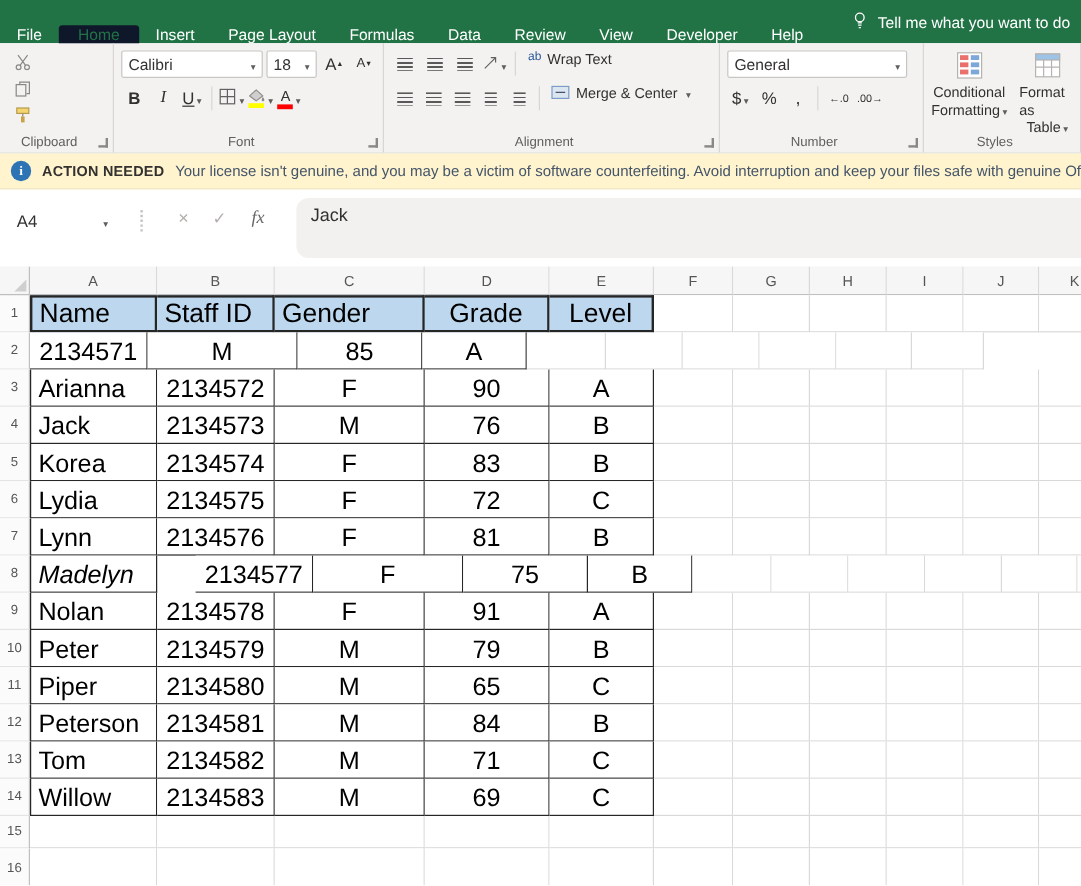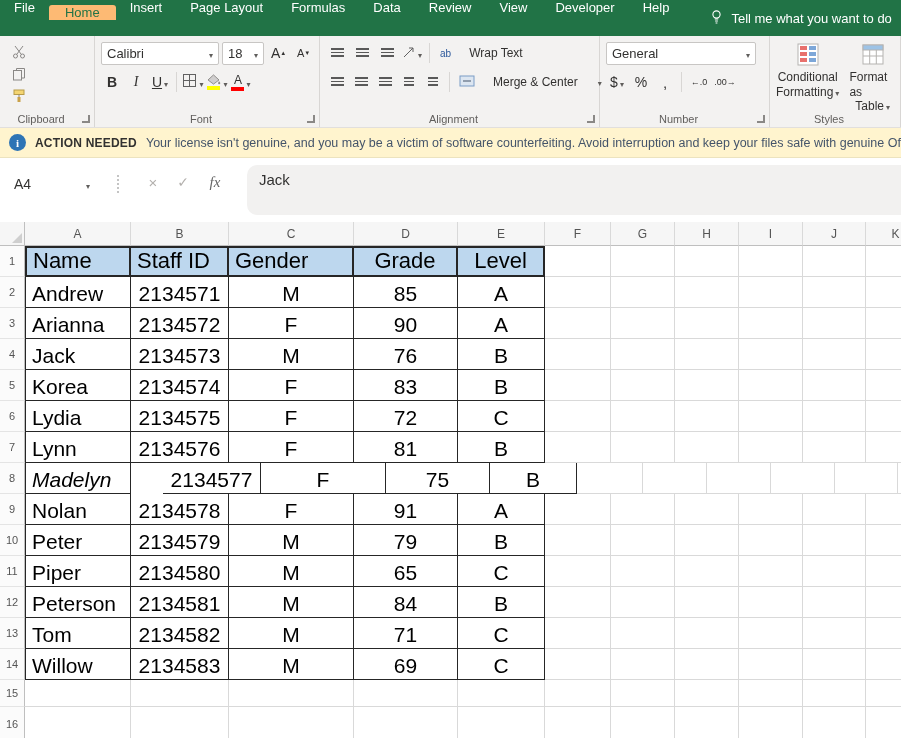--- a/index.html
+++ b/index.html
@@ -2,23 +2,23 @@
 <html style="--excel-green: #217346; --header-fill: #BDD7EE; --notification-bg: #FFF4CE; --fill-swatch: #FFFF00; --font-swatch: #FF0000;"><head>
 <meta charset="utf-8">
 <style>
   *{margin:0;padding:0;box-sizing:border-box}
   html,body{width:901px;height:738px;overflow:hidden}
   body{font-family:"Liberation Sans",sans-serif;background:#fff}
   #app{position:relative;width:901px;height:738px;overflow:hidden;background:#fff}
 
   
   .titlebar{height:36px;display:flex;align-items:stretch;background:var(--excel-green,#217346);color:#fff;font-size:13px}
-  .tabs{display:flex;align-items:flex-start}
+  .tabs{display:flex;align-items:flex-end}
   .tab{display:flex;align-items:center;padding:0 14px;cursor:default;white-space:nowrap}
-  .tab.active{background:#fdba74;color:var(--excel-green,#217346);margin-top:5px;border-radius:3px 3px 0 0;padding:0 16px}
+  .tab.active{background:#0f172a;color:var(--excel-green,#217346);margin-top:5px;border-radius:3px 3px 0 0;padding:0 16px}
   .tellme{display:flex;align-items:center;gap:7px;margin-left:26px;white-space:nowrap}
 
   
   .ribbon{height:92px;background:#f3f2f1;display:flex;border-bottom:1px solid #e1dfdd;font-size:12px;color:#323130}
   .rgroup{position:relative;height:100%;border-right:1px solid #d8d6d4;padding:5px 4px 16px 6px}
   .glabel{position:absolute;bottom:2px;left:0;right:12px;text-align:center;font-size:11px;color:#605e5c}
   .launcher{position:absolute;right:4px;bottom:4px;width:8px;height:8px;border-right:2px solid #8a8886;border-bottom:2px solid #8a8886}
   .dd::after{content:"▾";font-size:8px;color:#605e5c;margin-left:2px}
   .vsep{width:1px;height:20px;background:#d8d6d4;margin:0 3px;flex:none}
   .r1{display:flex;align-items:center;gap:3px;height:24px}
@@ -37,21 +37,21 @@
   .italic{font-style:italic;font-family:"Liberation Serif",serif}
   .ul{text-decoration:underline}
   .tiny{font-size:7px;margin-left:1px}
   .stack{display:flex;flex-direction:column;align-items:center;line-height:1}
   .bar{width:13px;height:4px;display:block;margin-top:1px}
   .fillbar{background:var(--fill-swatch,#FFFF00)}
   .fontbar{background:var(--font-swatch,#FF0000)}
   .fc{font-size:12px;line-height:1;font-weight:normal;font-style:normal}
   .ln{width:13px;height:11px;background:repeating-linear-gradient(to bottom,#595959 0 1.5px,transparent 1.5px 3.5px)}
   .ln.sm{width:10px}
-  .txtbtn{display:flex;align-items:center;gap:18px;font-size:12px;padding:0 4px;height:22px;white-space:nowrap}
+  .txtbtn{display:flex;gap:5px;font-size:12px;padding:0 4px;height:22px;white-space:nowrap}
   .wrapic{font-size:10px;color:#2b579a}
   .g-align{width:280px}
   .g-number{width:170px}
   .dec{font-size:9px;letter-spacing:0;min-width:24px}
   .comma{font-size:15px}
   .g-styles{flex:1}
   .stywrap{display:flex;gap:10px;justify-content:center;padding-top:1px}
   .stybtn{display:flex;flex-direction:column;align-items:center;font-size:12px;line-height:1.2}
   .l2{display:flex;align-items:center}
 
@@ -359,21 +359,20 @@
           <div class="cell thead ac" style="width: 87px;">Level</div>
           <div class="cell" style="width: 66px;"></div>
           <div class="cell" style="width: 64px;"></div>
           <div class="cell" style="width: 64px;"></div>
           <div class="cell" style="width: 64px;"></div>
           <div class="cell" style="width: 63px;"></div>
           <div class="cell" style="width: 60px;"></div>
         </div>
         <div class="srow" style="height: 31px;">
           <div class="rn">2</div>
-          <div class="cell tcell al first" style="width: 106px;">Andrew</div>
           <div class="cell tcell ac" style="width: 98px;">2134571</div>
           <div class="cell tcell ac" style="width: 125px;">M</div>
           <div class="cell tcell ac" style="width: 104px;">85</div>
           <div class="cell tcell ac" style="width: 87px;">A</div>
           <div class="cell" style="width: 66px;"></div>
           <div class="cell" style="width: 64px;"></div>
           <div class="cell" style="width: 64px;"></div>
           <div class="cell" style="width: 64px;"></div>
           <div class="cell" style="width: 63px;"></div>
           <div class="cell" style="width: 60px;"></div>

